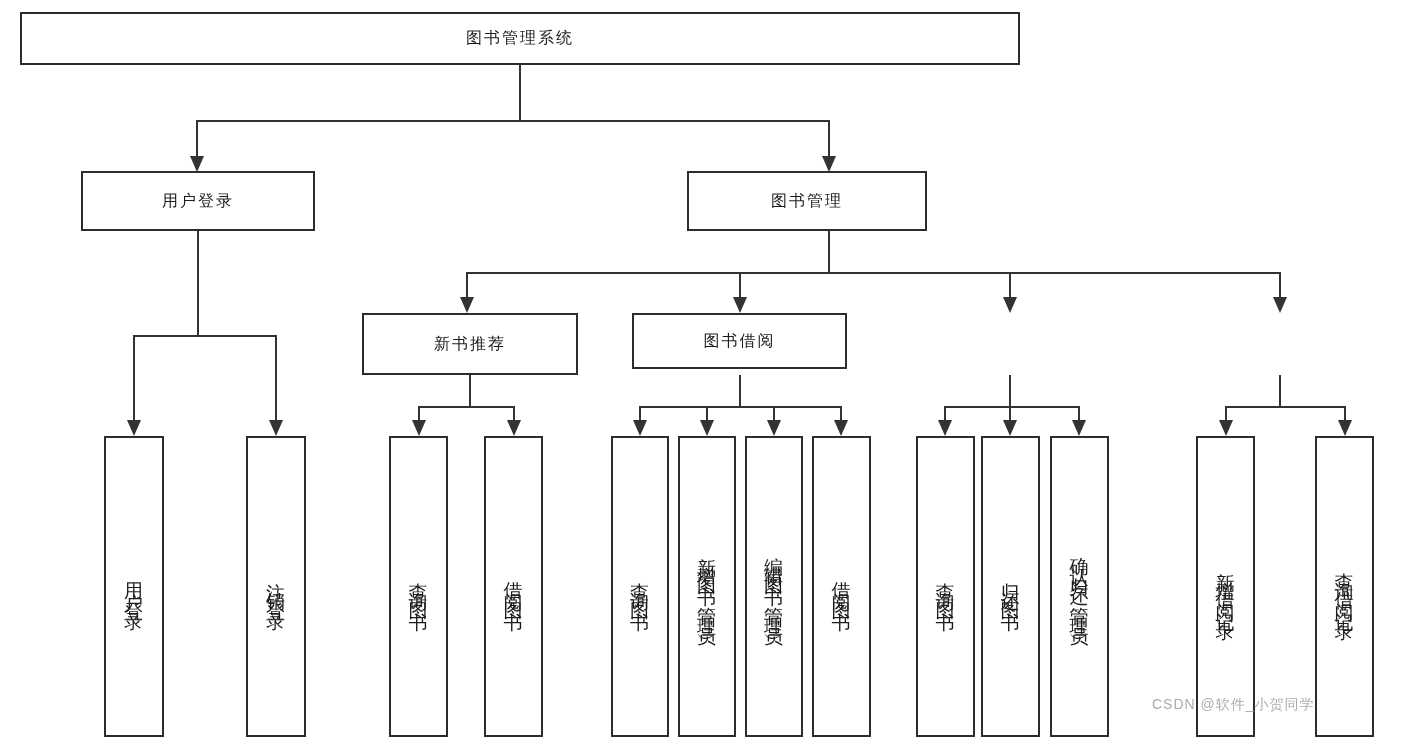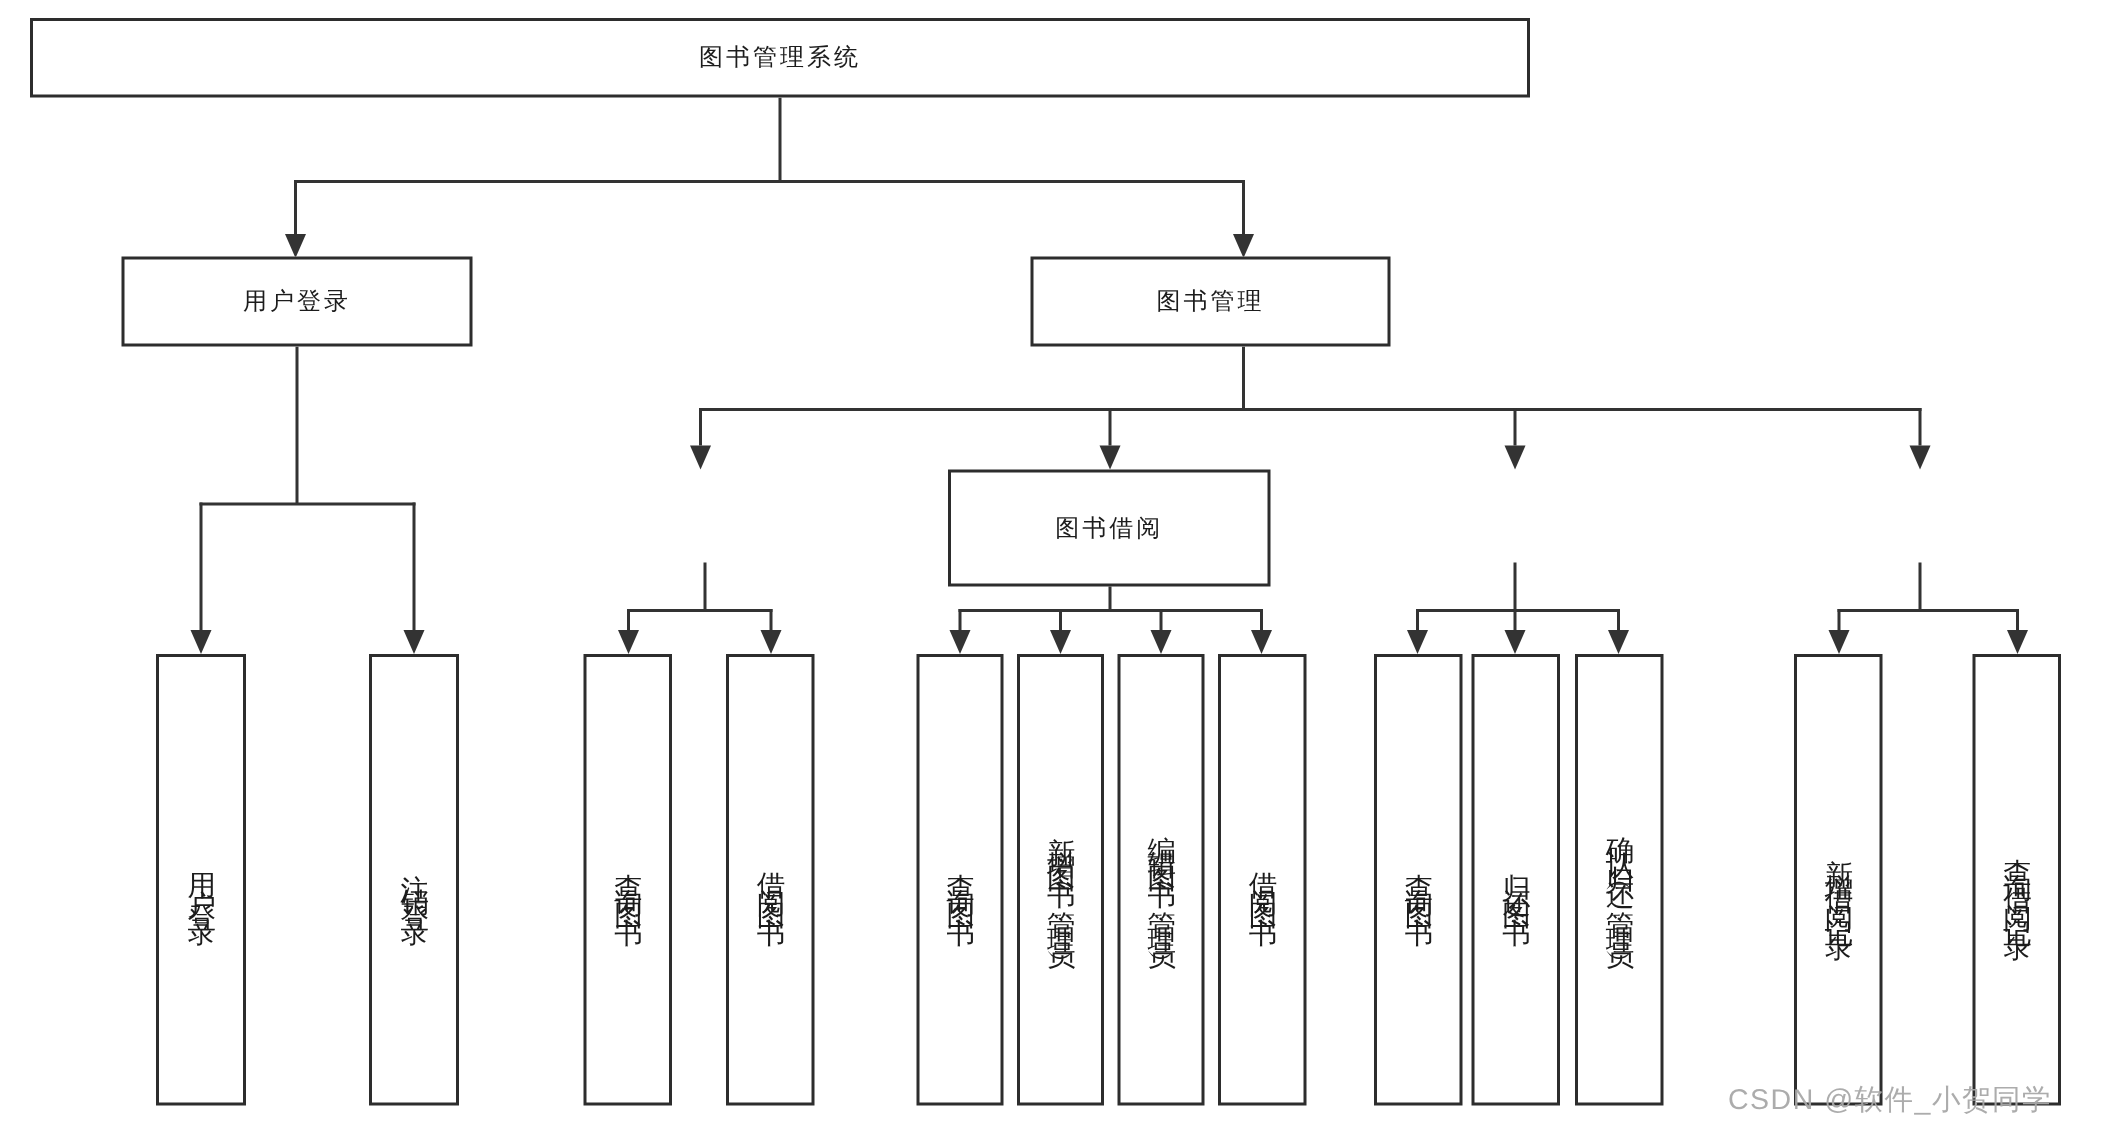--- a/index.html
+++ b/index.html
@@ -21,22 +21,22 @@
   .line { position:absolute; background:#333333; z-index:1; }
   .vline { width:2px; }
   .hline { height:2px; }
   .drop { position:absolute; width:2px; background:#333333; z-index:1; }
   .drop::after {
     content:""; position:absolute; left:-6px; bottom:-16px; width:0; height:0;
     border-left:7px solid transparent; border-right:7px solid transparent;
     border-top:16px solid #333333;
   }
   .watermark {
-    position:absolute; left:1152px; top:720px; z-index:6;
-    font-size:19px; color:rgba(168,168,168,0.95); white-space:nowrap;
+    position:absolute; left:1152px; top:696px; z-index:6;
+    font-size:14px; color:rgba(168,168,168,0.95); white-space:nowrap;
     letter-spacing:1px;
   }
 </style>
 </head>
 <body>
 
 <div class="canvas">
 
   <div class="box hbox" style="left:20px; top:12px; width:1000px; height:53px;">图书管理系统</div>
 
@@ -53,21 +53,22 @@
   <div class="drop" style="left:133px; top:335px; height:85px;"></div>
   <div class="drop" style="left:275px; top:335px; height:85px;"></div>
 
   <div class="line vline" style="left:828px; top:231px; height:42px;"></div>
   <div class="line hline" style="left:466px; top:272px; width:815px;"></div>
   <div class="drop" style="left:466px; top:272px; height:25px;"></div>
   <div class="drop" style="left:739px; top:272px; height:25px;"></div>
   <div class="drop" style="left:1009px; top:272px; height:25px;"></div>
   <div class="drop" style="left:1279px; top:272px; height:25px;"></div>
 
-  <div class="box hbox" style="left:632px; top:313px; width:215px; height:78px;">图书借阅</div>
+  <div class="box hbox" style="left:362px; top:313px; width:216px; height:62px;">新书推荐</div>
+  <div class="box hbox" style="left:632px; top:313px; width:215px; height:56px;">图书借阅</div>
 
   <div class="line vline" style="left:469px; top:375px; height:32px;"></div>
   <div class="line hline" style="left:418px; top:406px; width:97px;"></div>
   <div class="drop" style="left:418px; top:406px; height:14px;"></div>
   <div class="drop" style="left:513px; top:406px; height:14px;"></div>
 
   <div class="line vline" style="left:739px; top:375px; height:32px;"></div>
   <div class="line hline" style="left:639px; top:406px; width:203px;"></div>
   <div class="drop" style="left:639px; top:406px; height:14px;"></div>
   <div class="drop" style="left:706px; top:406px; height:14px;"></div>

